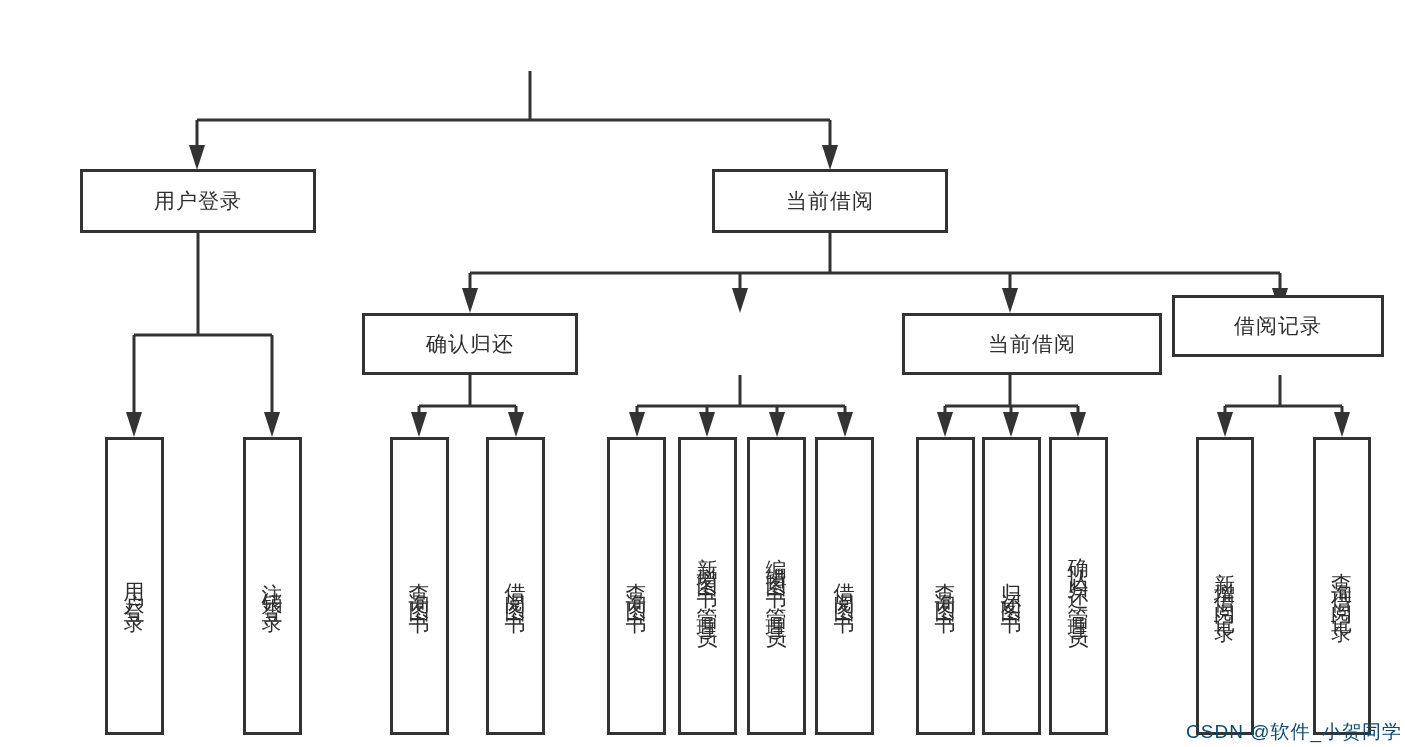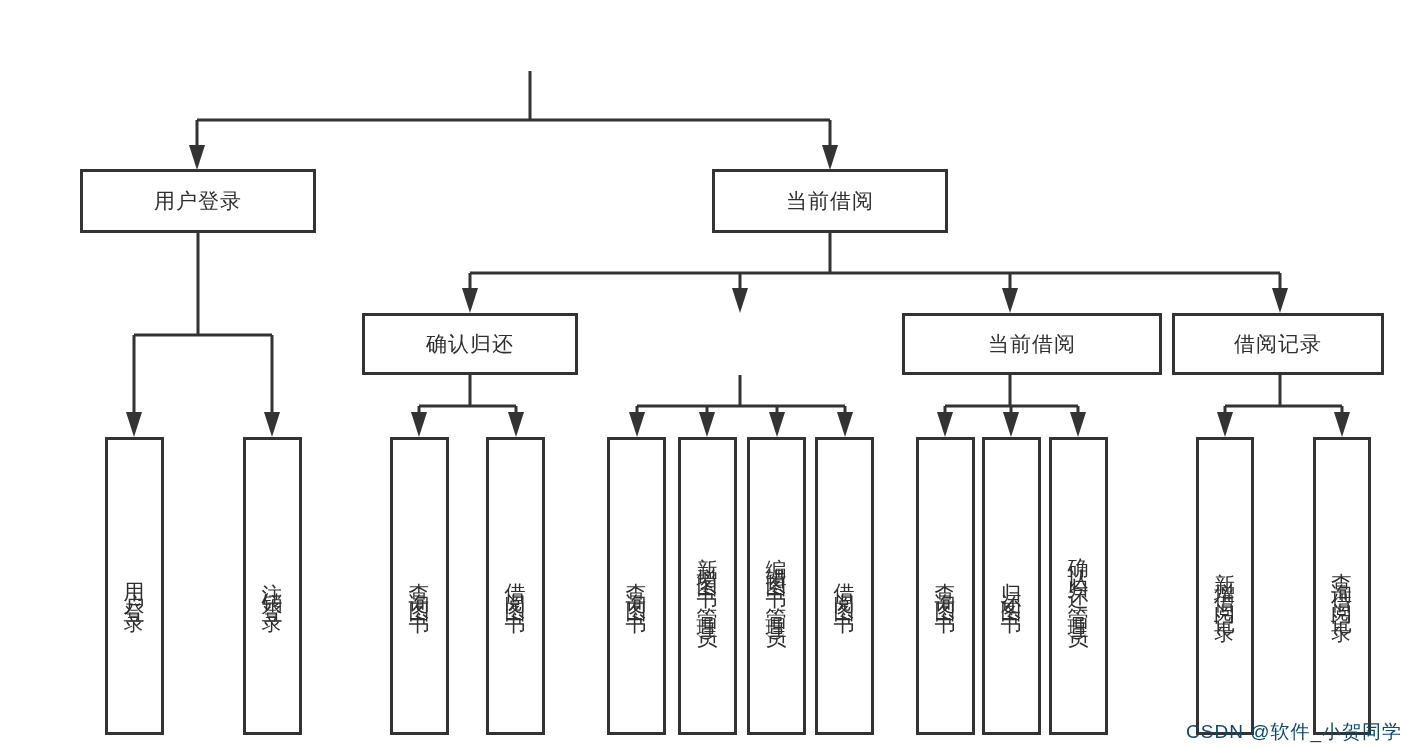--- a/index.html
+++ b/index.html
@@ -96,21 +96,21 @@
   <div class="box" style="left:712px;top:169px;width:236px;height:64px">
     <span class="hlabel">当前借阅</span>
   </div>
 
   <div class="box" style="left:362px;top:313px;width:216px;height:62px">
     <span class="hlabel">确认归还</span>
   </div>
   <div class="box" style="left:902px;top:313px;width:260px;height:62px">
     <span class="hlabel">当前借阅</span>
   </div>
-  <div class="box" style="left:1172px;top:313px;width:212px;height:62px">
+  <div class="box" style="left:1172px;top:295px;width:212px;height:62px">
     <span class="hlabel">借阅记录</span>
   </div>
 
   <div class="box leaf" style="left:105px">
     <span class="vlabel">用户登录</span>
   </div>
   <div class="box leaf" style="left:243px">
     <span class="vlabel">注销登录</span>
   </div>
 

